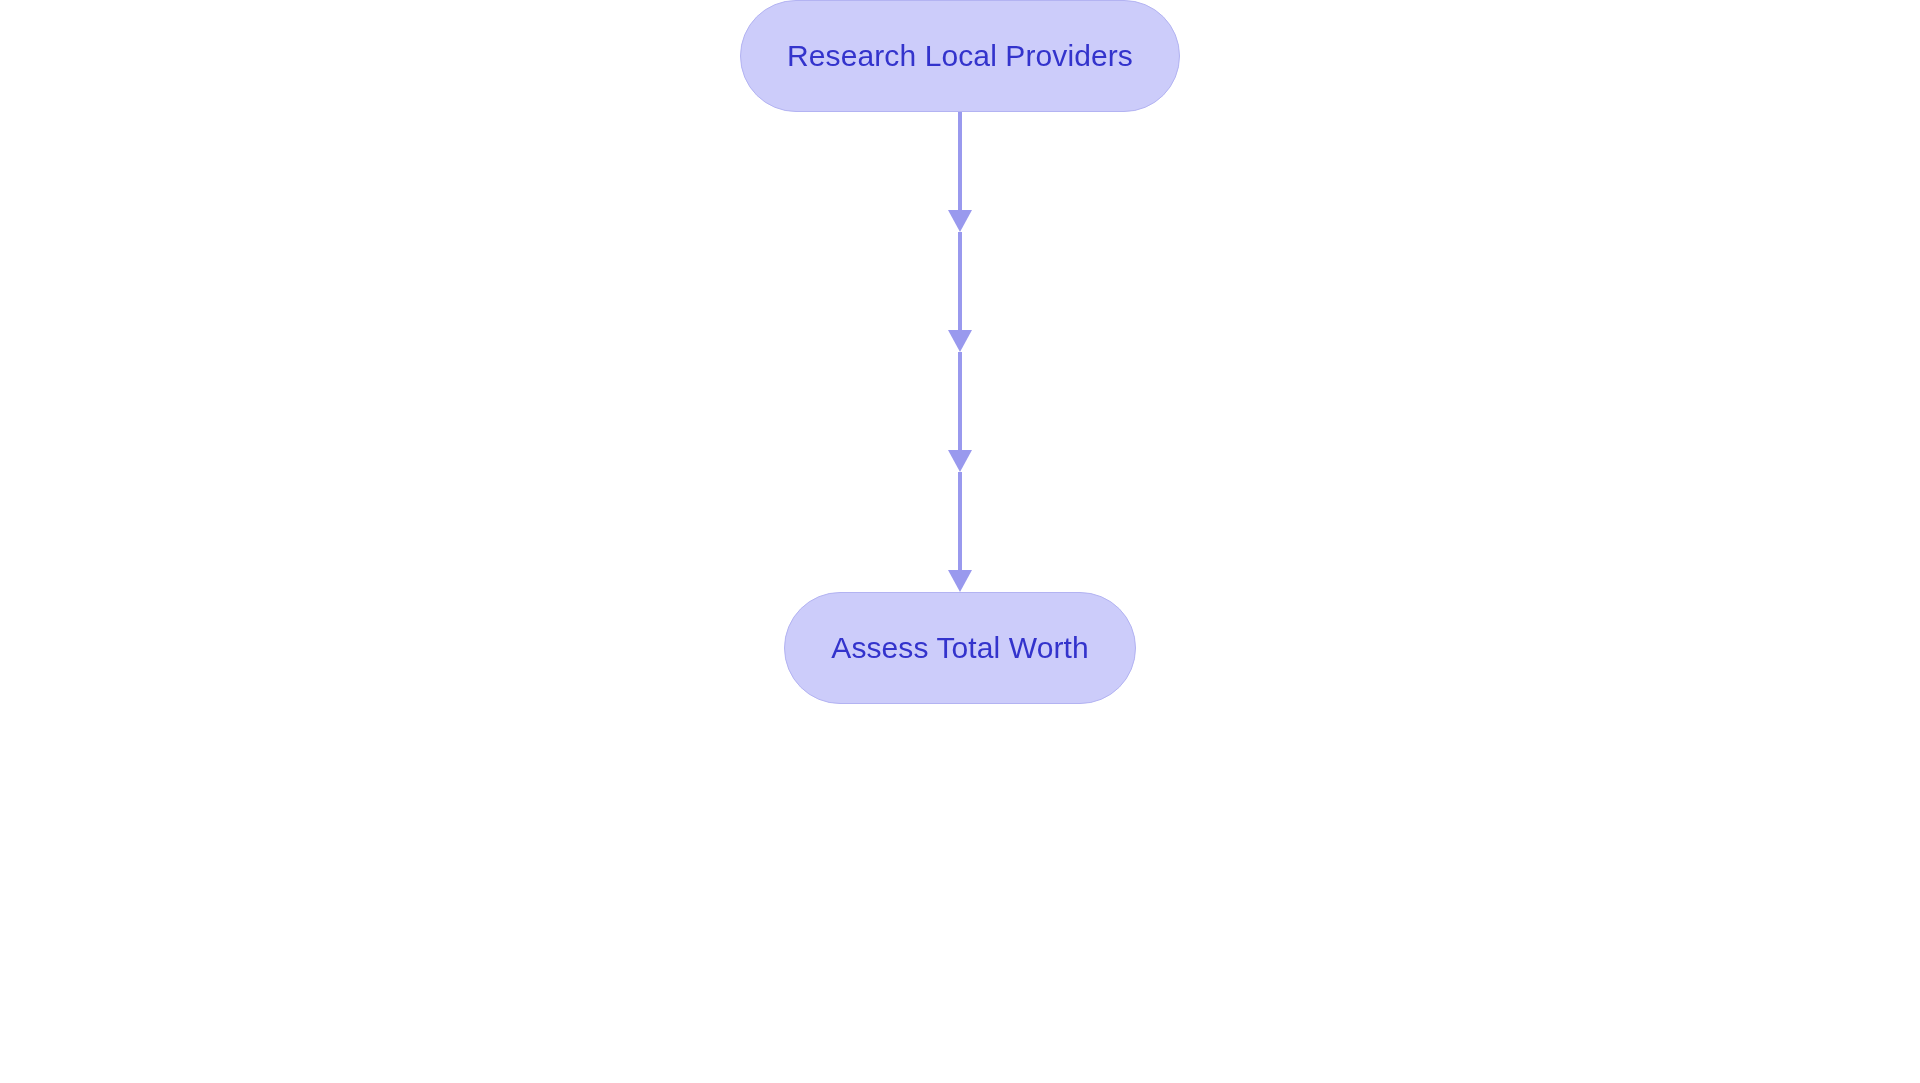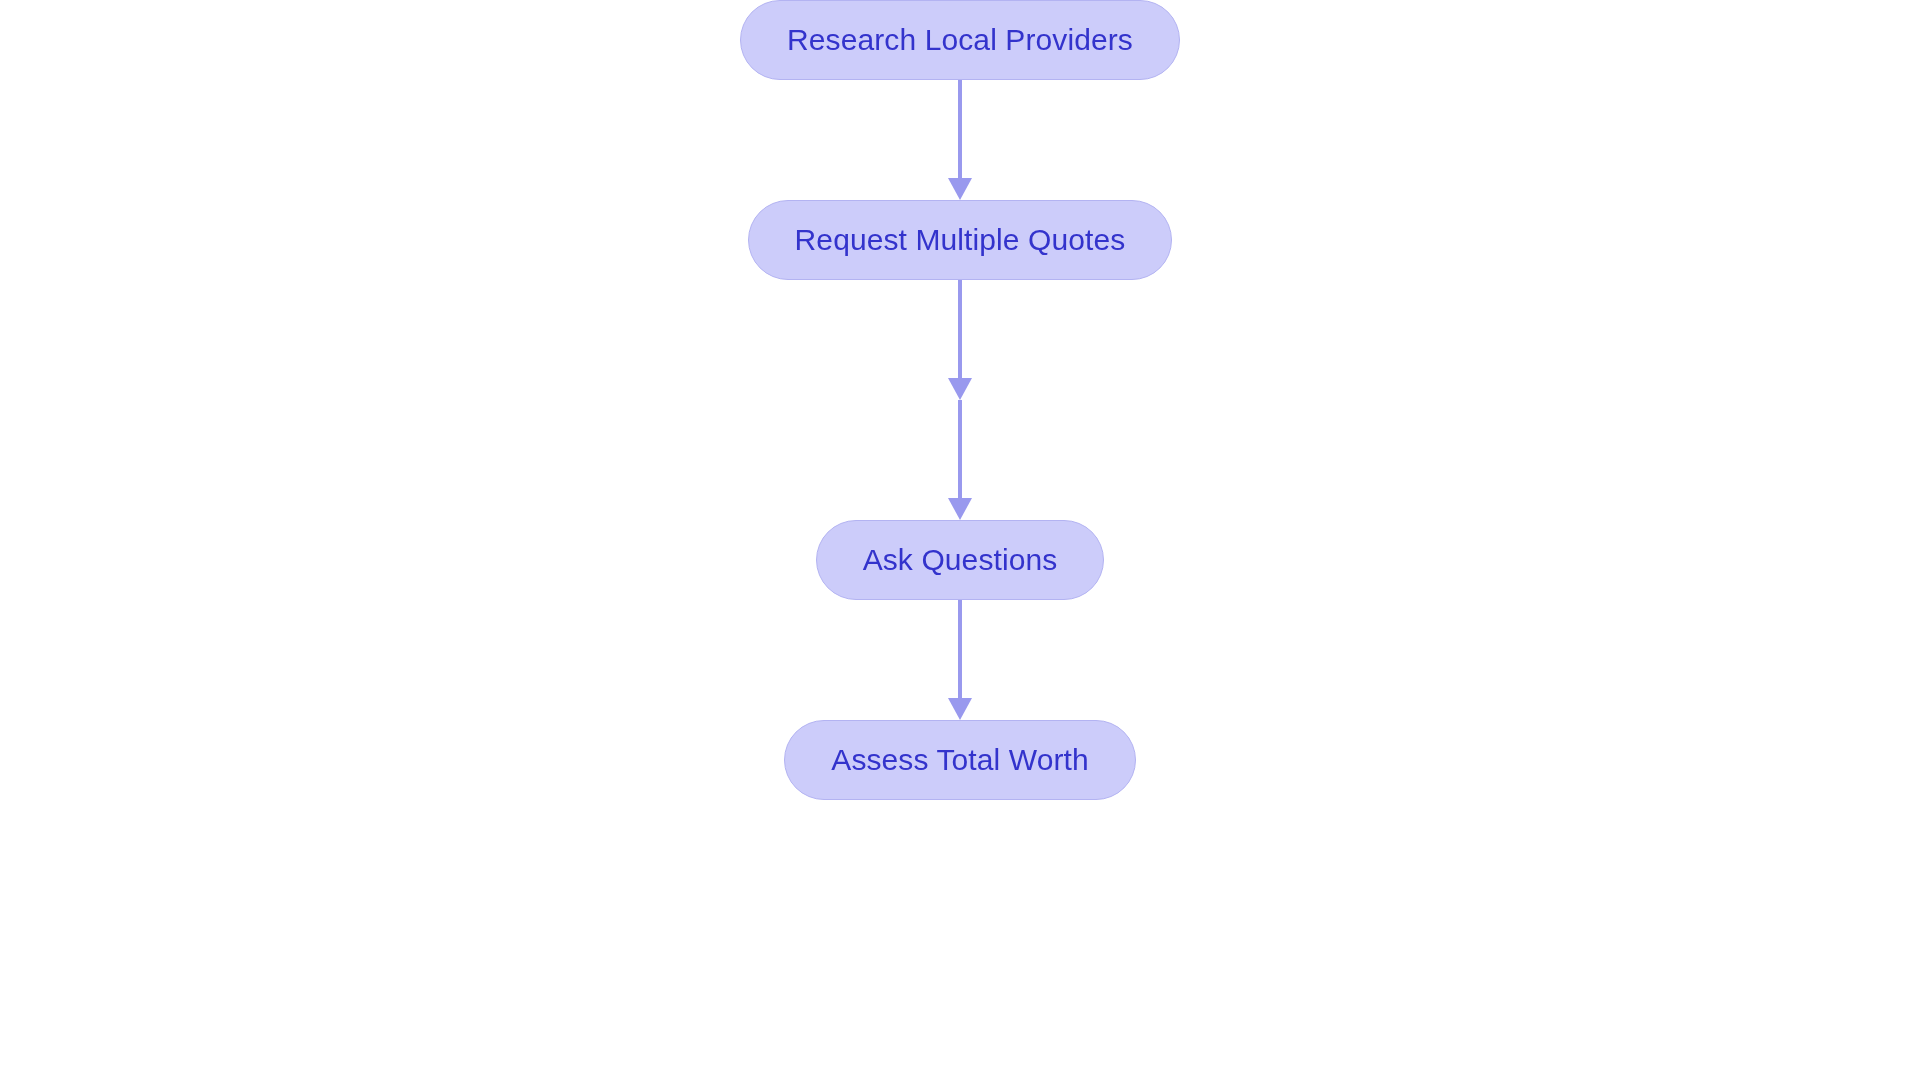--- a/index.html
+++ b/index.html
@@ -27,21 +27,21 @@
     top: 0;
     width: 1920px;
     height: 1083px;
     display: flex;
     flex-direction: column;
     align-items: center;
   }
 
   .node {
     box-sizing: border-box;
-    height: 80px;
+    height: 112px;
     border-radius: 56px;
     background: #ccccfa;
     border: 1.6px solid #b3b3f2;
     display: flex;
     align-items: center;
     justify-content: center;
     padding: 0 46px;
     flex: 0 0 auto;
   }
 
@@ -92,38 +92,32 @@
 
     <div class="node">
       <span class="node-label">Research Local Providers</span>
     </div>
 
     <div class="connector">
       <div class="stem"></div>
       <div class="head"></div>
     </div>
 
-    <div class="node">
-      <span class="node-label">Request Multiple Quotes</span>
-    </div>
 
     <div class="connector">
       <div class="stem"></div>
       <div class="head"></div>
     </div>
 
 
     <div class="connector">
       <div class="stem"></div>
       <div class="head"></div>
     </div>
 
-    <div class="node">
-      <span class="node-label">Ask Questions</span>
-    </div>
 
     <div class="connector">
       <div class="stem"></div>
       <div class="head"></div>
     </div>
 
     <div class="node">
       <span class="node-label">Assess Total Worth</span>
     </div>
 

